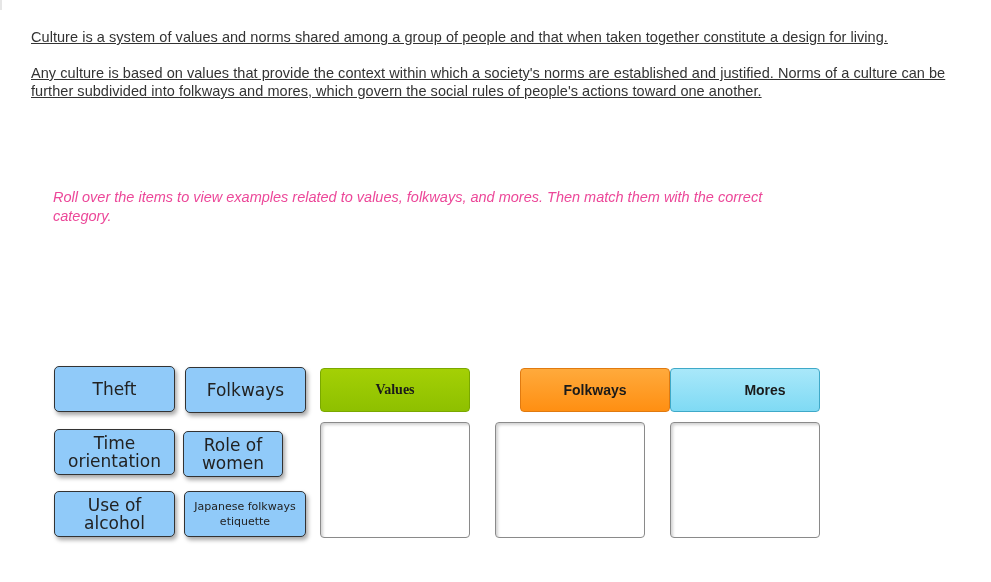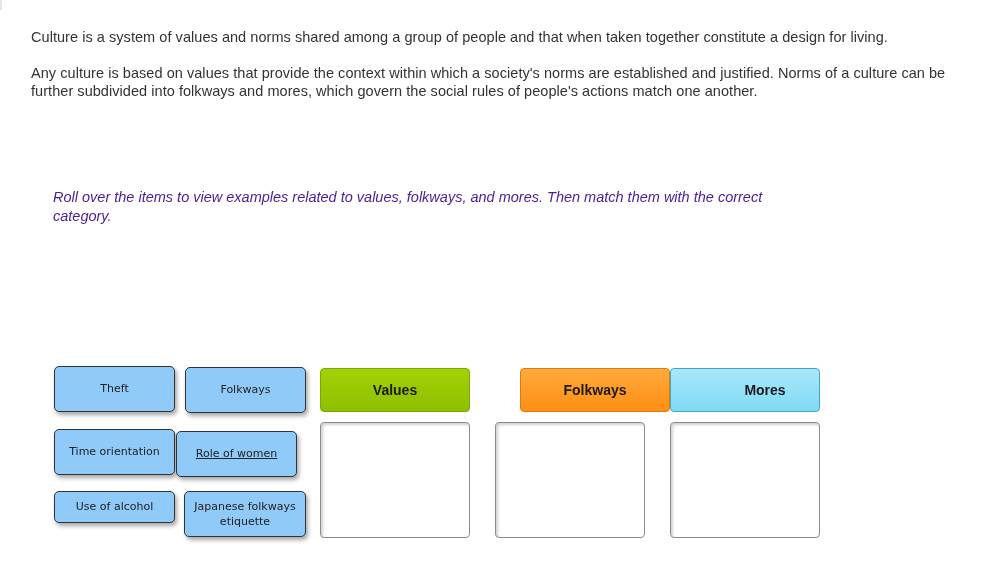--- a/index.html
+++ b/index.html
@@ -1,49 +1,49 @@
 <!DOCTYPE html>
 <html><head>
   <meta charset="utf-8">
   <style>
     * { box-sizing: border-box; margin: 0; padding: 0; }
     html, body { width: 991px; height: 582px; background: #ffffff; overflow: hidden; }
     body { position: relative; font-family: "Liberation Sans", sans-serif; color: #333; }
     .corner-mark { position: absolute; left: 0; top: 0; width: 2px; height: 10px; background: #e6e6e6; }
-    .intro { position: absolute; left: 31px; top: 28px; width: 945px; font-size: 14.5px; line-height: 18px; color: #333; letter-spacing: 0.05px; }
+    .intro { position: absolute; left: 31px; top: 28px; width: 945px; font-size: 14.5px; line-height: 18px; color: #333; letter-spacing: 0.05px; text-decoration: underline; }
     .intro p { margin-bottom: 18px; }
-    .instruction { position: absolute; left: 53px; top: 188px; width: 740px; font-size: 14.5px; line-height: 19px; font-style: italic; color: #4c1d95; }
+    .instruction { position: absolute; left: 53px; top: 188px; width: 740px; font-size: 14.5px; line-height: 19px; font-style: italic; color: #ec4899; }
 
-    .chip { position: absolute; background: #90caf9; border: 1.5px solid #333; border-radius: 5px; box-shadow: 2px 3px 4px rgba(0,0,0,0.35); display: flex; align-items: center; justify-content: center; text-align: center; font-family: "DejaVu Sans", sans-serif; font-size: 11px; line-height: 18px; color: #222; cursor: pointer; padding: 2px 4px; }
+    .chip { position: absolute; background: #90caf9; border: 1.5px solid #333; border-radius: 5px; box-shadow: 2px 3px 4px rgba(0,0,0,0.35); display: flex; align-items: center; justify-content: center; text-align: center; font-family: "DejaVu Sans", sans-serif; font-size: 17px; line-height: 18px; color: #222; cursor: pointer; padding: 2px 4px; }
     .chip.small { font-size: 11px; line-height: 15px; }
 
     .cat-header { position: absolute; width: 150px; height: 44px; border-radius: 4px; display: flex; align-items: center; justify-content: center; font-family: "Liberation Sans", sans-serif; font-weight: bold; font-size: 14px; color: #1a1a1a; }
-    .cat-values { background: linear-gradient(#a4d005, #8ec000); border: 1px solid #7aa800; }
+    .cat-values { background: linear-gradient(#a4d005, #8ec000); border: 1px solid #7aa800; font-family: Liberation Serif, serif; }
     .cat-folkways { background: linear-gradient(#ffaa3c, #ff8f12); border: 1px solid #e07a10; }
     .cat-mores { background: linear-gradient(#a9e8fa, #7fdaf4); border: 1px solid #3fa9c8; padding-left: 40px; }
 
     .drop { position: absolute; width: 150px; height: 116px; border: 1.5px solid #8a8a8a; border-radius: 4px; background: #fff; box-shadow: inset 2px 2px 3px rgba(0,0,0,0.18); }
   </style>
 </head>
 <body>
 
 <div class="corner-mark"></div>
 
 <div class="intro">
   <p>Culture is a system of values and norms shared among a group of people and that when taken together constitute a design for living.</p>
-  <p>Any culture is based on values that provide the context within which a society's norms are established and justified. Norms of a culture can be further subdivided into folkways and mores, which govern the social rules of people's actions match one another.</p>
+  <p>Any culture is based on values that provide the context within which a society's norms are established and justified. Norms of a culture can be further subdivided into folkways and mores, which govern the social rules of people's actions toward one another.</p>
 </div>
 
 <div class="instruction">Roll over the items to view examples related to values, folkways, and mores. Then match them with the correct category.</div>
 
 <div class="chip" style="left:54px; top:366px; width:121px; height:46px;">Theft</div>
 <div class="chip" style="left:185px; top:367px; width:121px; height:46px;">Folkways</div>
 <div class="chip" style="left:54px; top:429px; width:121px; height:46px;">Time orientation</div>
-<div class="chip" style="left:176px; top:431px; width:121px; height:46px;text-decoration:underline;">Role of women</div>
-<div class="chip" style="left:54px; top:491px; width:121px; height:32px;">Use of alcohol</div>
+<div class="chip" style="left:183px; top:431px; width:100px; height:46px;">Role of women</div>
+<div class="chip" style="left:54px; top:491px; width:121px; height:46px;">Use of alcohol</div>
 <div class="chip small" style="left:184px; top:491px; width:122px; height:46px;">Japanese folkways etiquette</div>
 
 <div class="cat-header cat-values" style="left:320px; top:368px;">Values</div>
 <div class="cat-header cat-folkways" style="left:520px; top:368px;">Folkways</div>
 <div class="cat-header cat-mores" style="left:670px; top:368px;">Mores</div>
 
 <div class="drop" style="left:320px; top:422px;"></div>
 <div class="drop" style="left:495px; top:422px;"></div>
 <div class="drop" style="left:670px; top:422px;"></div>
 

